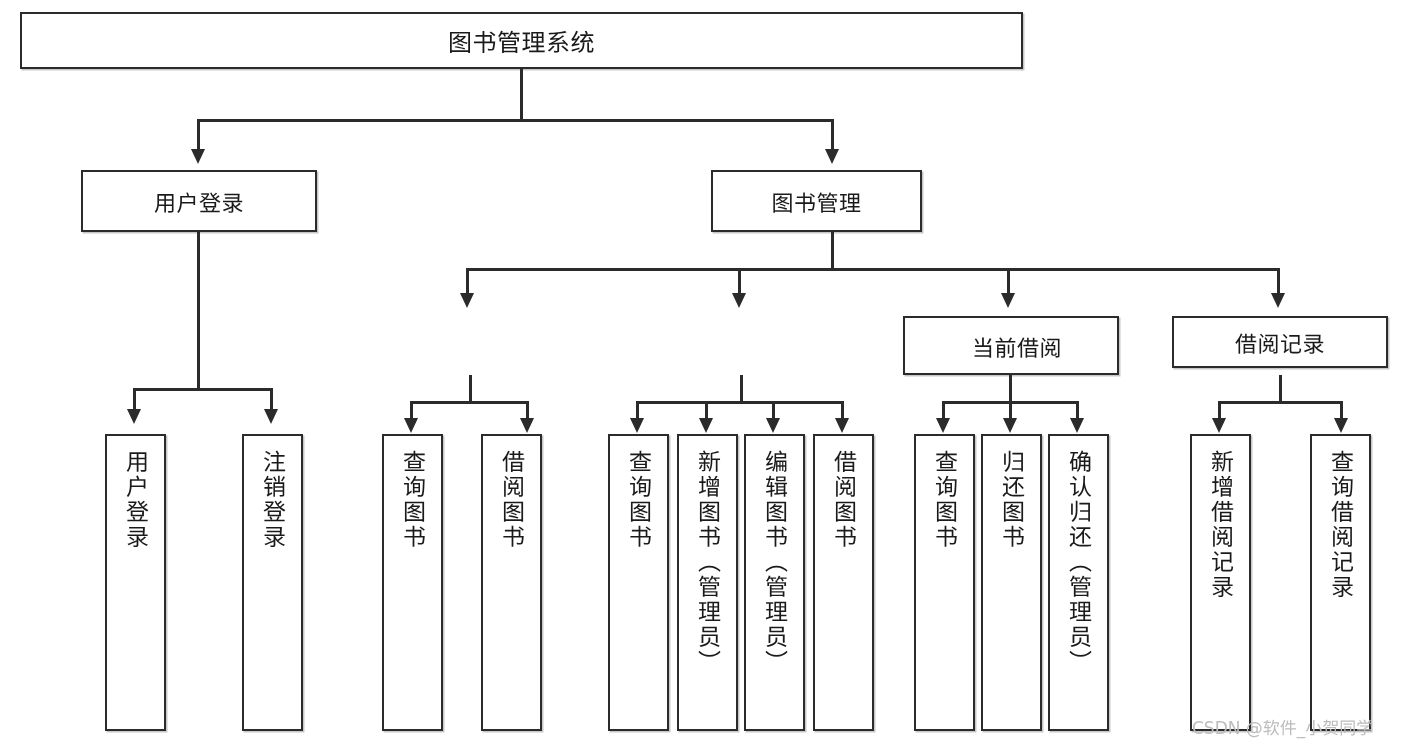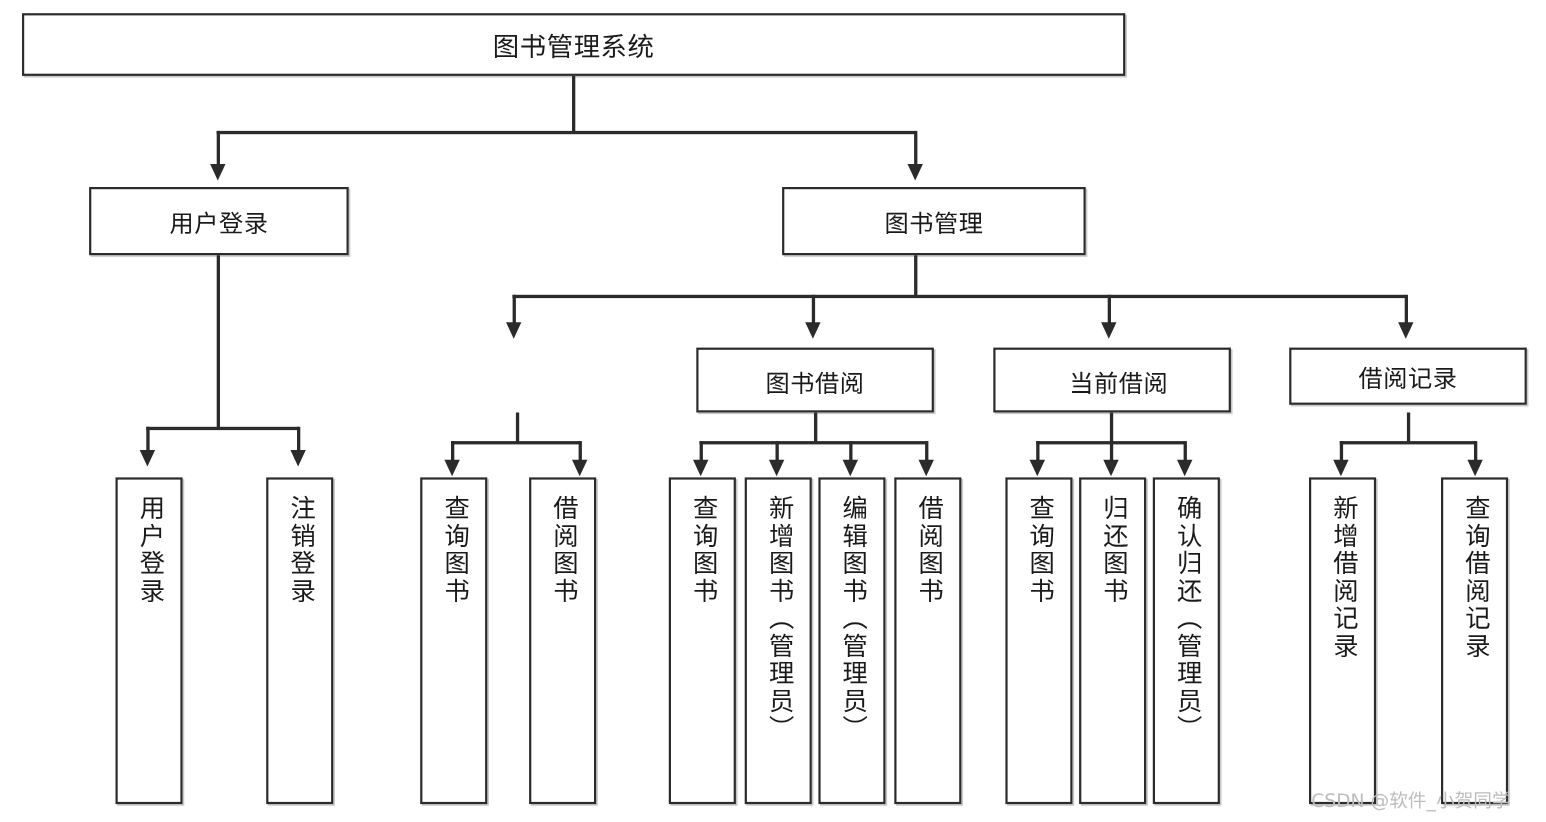--- a/index.html
+++ b/index.html
@@ -101,21 +101,21 @@
   <div class="conn h" style="left:197px; top:119px; width:636px; height:2.5px;"></div>
   <div class="conn v" style="left:197px; top:119px; width:2.5px; height:31px;"></div>
   <div class="arrow" style="left:191px; top:149px;"></div>
   <div class="conn v" style="left:831px; top:119px; width:2.5px; height:31px;"></div>
   <div class="arrow" style="left:825px; top:149px;"></div>
 
   <div class="node level-1" style="left:81px; top:170px; width:236px; height:62px;">
     <span class="label">用户登录</span>
   </div>
 
-  <div class="node level-1" style="left:711px; top:170px; width:276px; height:62px;">
+  <div class="node level-1" style="left:711px; top:170px; width:211px; height:62px;">
     <span class="label">图书管理</span>
   </div>
 
   <div class="conn v" style="left:197px; top:232px; width:2.5px; height:158px;"></div>
   <div class="conn h" style="left:133px; top:388px; width:139px; height:2.5px;"></div>
   <div class="conn v" style="left:133px; top:388px; width:2.5px; height:22px;"></div>
   <div class="arrow" style="left:127px; top:409px;"></div>
   <div class="conn v" style="left:270px; top:388px; width:2.5px; height:22px;"></div>
   <div class="arrow" style="left:264px; top:409px;"></div>
 
@@ -123,23 +123,20 @@
   <div class="conn h" style="left:466px; top:268px; width:812px; height:2.5px;"></div>
   <div class="conn v" style="left:466px; top:268px; width:2.5px; height:26px;"></div>
   <div class="arrow" style="left:460px; top:293px;"></div>
   <div class="conn v" style="left:738px; top:268px; width:2.5px; height:26px;"></div>
   <div class="arrow" style="left:732px; top:293px;"></div>
   <div class="conn v" style="left:1007px; top:268px; width:2.5px; height:26px;"></div>
   <div class="arrow" style="left:1001px; top:293px;"></div>
   <div class="conn v" style="left:1277px; top:268px; width:2.5px; height:26px;"></div>
   <div class="arrow" style="left:1271px; top:293px;"></div>
 
-  <div class="node level-2" style="left:633px; top:316px; width:216px; height:59px;">
-    <span class="label">图书借阅</span>
-  </div>
   <div class="node level-2" style="left:903px; top:316px; width:216px; height:59px;padding-left:12px;">
     <span class="label">当前借阅</span>
   </div>
   <div class="node level-2" style="left:1172px; top:316px; width:216px; height:52px;">
     <span class="label">借阅记录</span>
   </div>
 
   <div class="conn v" style="left:469px; top:375px; width:2.5px; height:28px;"></div>
   <div class="conn h" style="left:410px; top:401px; width:118px; height:2.5px;"></div>
   <div class="conn v" style="left:410px; top:401px; width:2.5px; height:18px;"></div>

